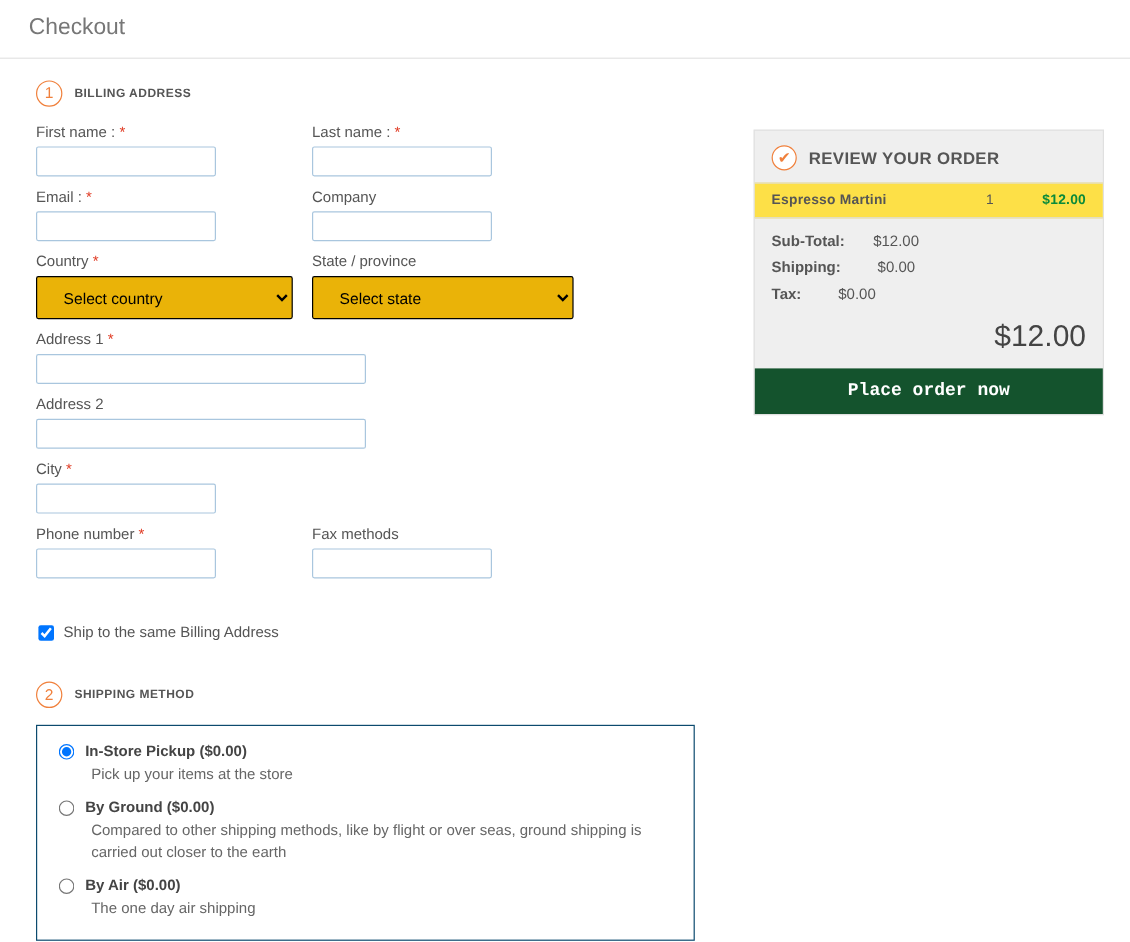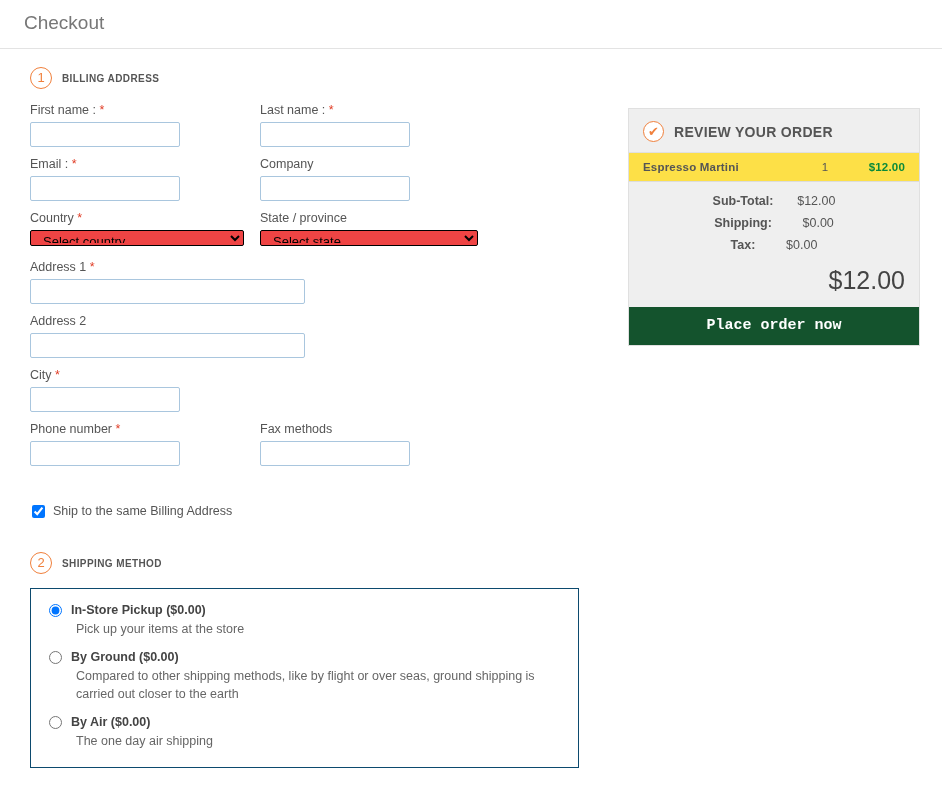--- a/index.html
+++ b/index.html
@@ -77,26 +77,26 @@
     border-radius: 2px;
     padding: 2px 5px;
     font-size: 13px;
     color: #333;
     outline: none;
     background: #fff;
   }
   input.txt.long { width: 275px; }
   select.sel {
     width: 214px;
-    height: 16px;
+    height: 36px;
     border: 1px solid #000;
     border-radius: 2px;
     font-size: 13px;
-    padding: 2px 8px;
-    background: #ef4444;
+    padding: 2px 18px;
+    background: #eab308;
     color: #000;
   }
   select.sel.state { width: 218px; }
 
   .checkbox-row {
     display: flex;
     align-items: center;
     margin-top: 28px;
     margin-bottom: 4px;
   }
@@ -164,21 +164,21 @@
     font-weight: bold;
     letter-spacing: .2px;
   }
   .order-item .nm { flex: 1; color: #555; }
   .order-item .qty { width: 40px; text-align: center; color: #555; font-weight: normal; }
   .order-item .pr { width: 60px; text-align: right; color: #0a8a3a; }
 
   .totals { padding: 12px 14px 4px 14px; }
   .tot-row {
     display: flex;
-    justify-content: center;
+    justify-content: flex-start;
     font-size: 12.5px;
     margin-bottom: 8px;
   }
   .tot-row .lbl { font-weight: bold; color: #555; text-align: right; }
   .tot-row .val { width: 62px; text-align: right; color: #555; }
   .grand {
     text-align: right;
     font-size: 25px;
     color: #444;
     padding: 2px 14px 12px 14px;

